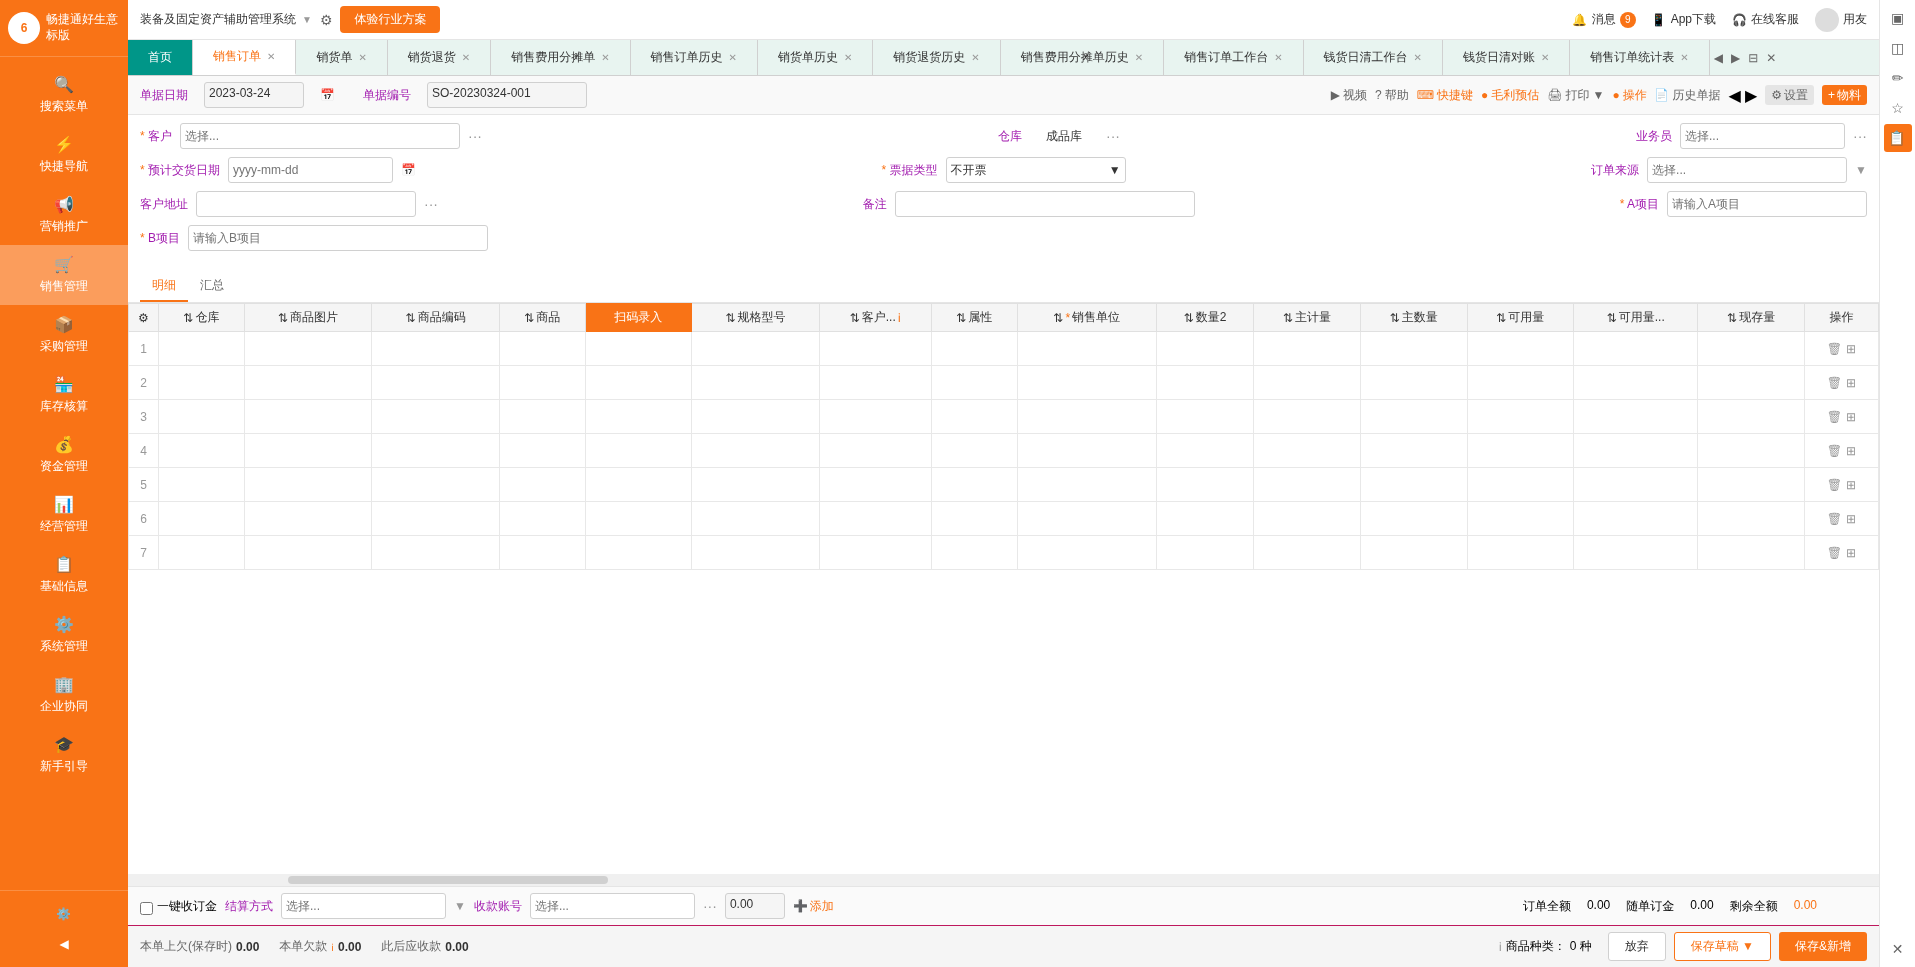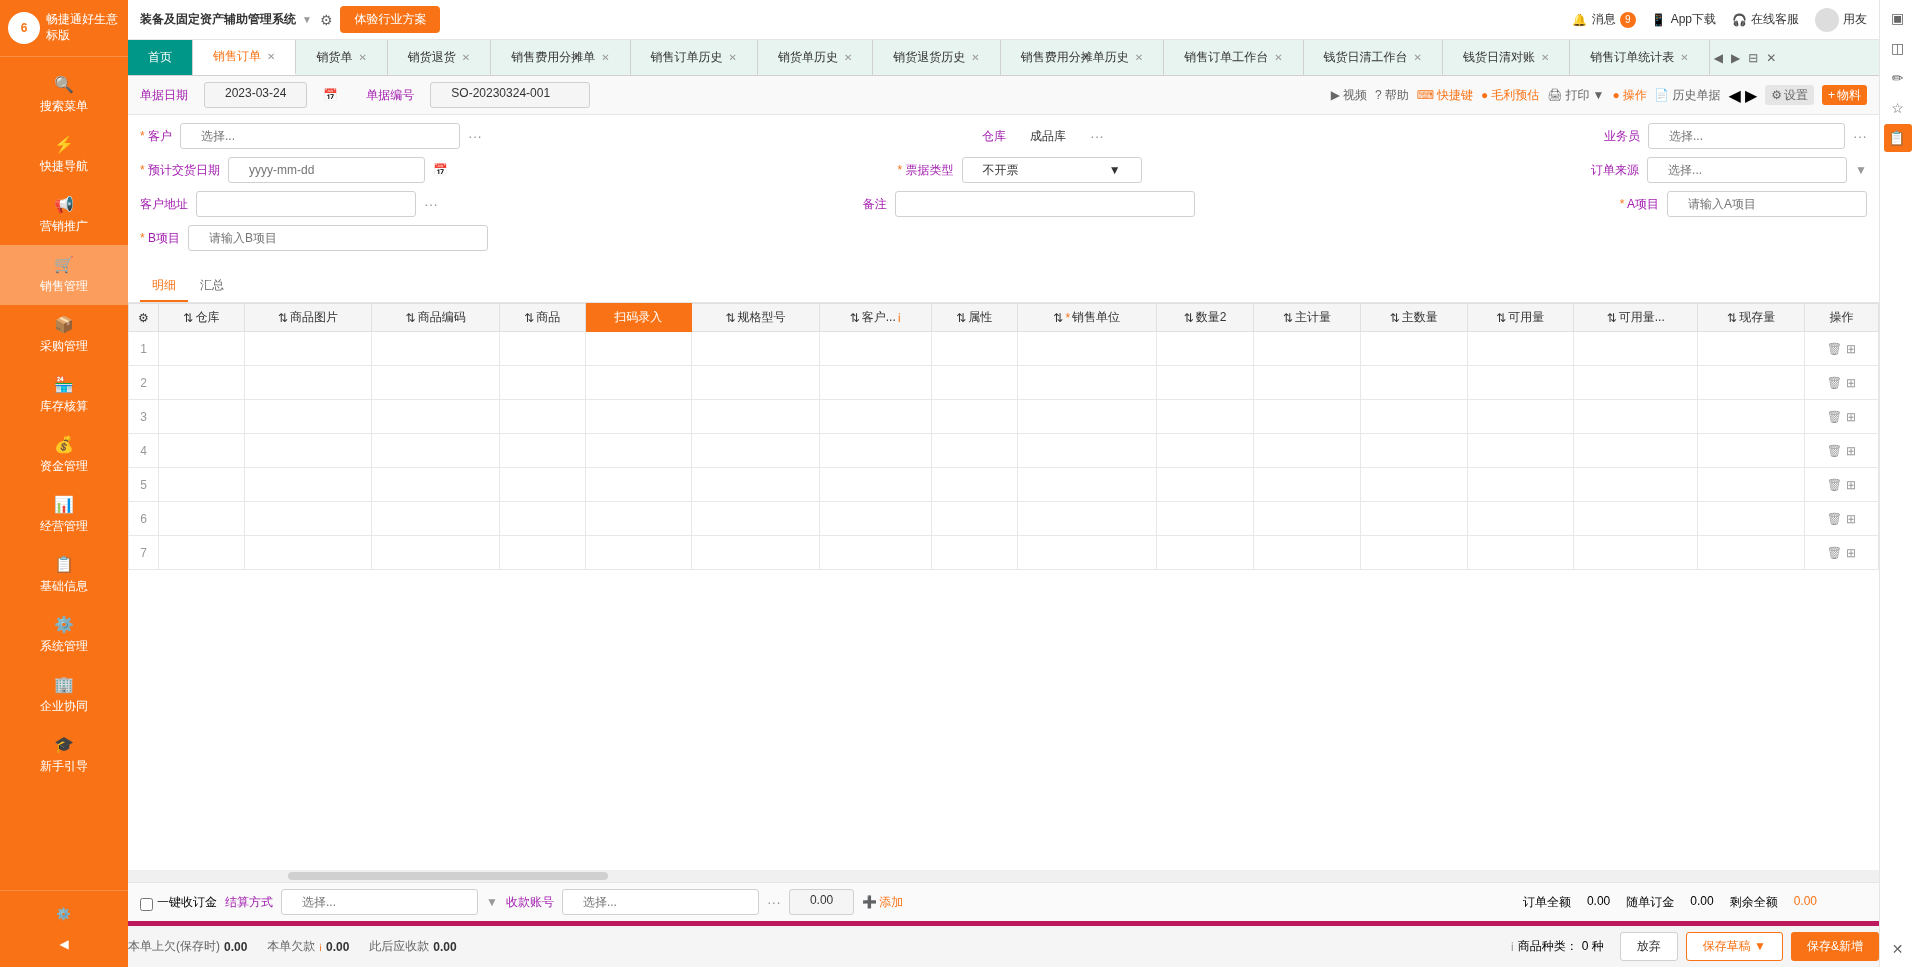--- a/index.html
+++ b/index.html
@@ -15,21 +15,21 @@
     .sidebar-item.active { background: rgba(255,255,255,0.3); }
     .sidebar-item-icon { font-size: 16px; }
     .sidebar-bottom { width: 100%; padding: 8px 0; border-top: 1px solid rgba(255,255,255,0.2); }
     .sidebar-bottom-item { width: 100%; display: flex; flex-direction: column; align-items: center; padding: 8px 4px; cursor: pointer; color: white; font-size: 11px; gap: 4px; }
 
     
     .main { flex: 1; display: flex; flex-direction: column; overflow: hidden; }
 
     
     .topbar { height: 40px; background: white; display: flex; align-items: center; padding: 0 12px; gap: 8px; border-bottom: 1px solid #e5e5e5; }
-    .topbar-system { display: flex; align-items: center; gap: 6px; font-size: 13px; color: #333; font-weight: bold; }
+    .topbar-system { display: flex; align-items: center; gap: 6px; font-size: 13px; color: #333; }
     .topbar-arrow { color: #999; font-size: 10px; }
     .topbar-gear { color: #666; font-size: 14px; cursor: pointer; }
     .topbar-btn { background: #f97316; color: white; border: none; padding: 5px 14px; border-radius: 4px; cursor: pointer; font-size: 12px; }
     .topbar-right { margin-left: auto; display: flex; align-items: center; gap: 16px; }
     .topbar-right-item { display: flex; align-items: center; gap: 4px; color: #333; cursor: pointer; font-size: 12px; }
     .badge { background: #f97316; color: white; border-radius: 50%; width: 16px; height: 16px; display: flex; align-items: center; justify-content: center; font-size: 10px; }
     .user-avatar { width: 24px; height: 24px; background: #ddd; border-radius: 50%; display: flex; align-items: center; justify-content: center; }
 
     
     .tabbar { height: 36px; background: #e8f4f0; display: flex; align-items: stretch; overflow: hidden; border-bottom: 1px solid #d0d0d0; }
@@ -47,21 +47,21 @@
     .form-header-actions { margin-left: auto; display: flex; align-items: center; gap: 8px; }
     .form-header-action { color: #666; cursor: pointer; font-size: 12px; display: flex; align-items: center; gap: 3px; }
     .btn-orange { color: #f97316; }
     .btn-icon { width: 20px; height: 20px; background: #f97316; color: white; border-radius: 3px; display: flex; align-items: center; justify-content: center; cursor: pointer; font-size: 11px; }
 
     
     .form-body { padding: 8px 12px; }
     .form-row { display: flex; align-items: center; margin-bottom: 8px; gap: 8px; }
     .form-label { color: #a21caf; white-space: nowrap; font-size: 12px; }
     .form-label.required::before { content: '* '; color: #f97316; }
-    .form-input { border: 1px solid #d0d0d0; border-radius: 3px; padding: 3px 20px; font-size: 12px; color: #333; background: white; min-width: 140px; height: 26px; }
+    .form-input { border: 1px solid #d0d0d0; border-radius: 3px; padding: 3px 4px; font-size: 12px; color: #333; background: white; min-width: 140px; height: 26px; }
     .form-input-wide { min-width: 280px; }
     .dots { color: #999; font-size: 14px; }
 
     
     .detail-tabs { display: flex; padding: 4px 12px 0; border-bottom: 1px solid #e5e5e5; }
     .detail-tab { padding: 6px 12px; cursor: pointer; font-size: 12px; color: #666; border-bottom: 2px solid transparent; }
     .detail-tab.active { color: #f97316; border-bottom-color: #f97316; font-weight: 500; }
 
     
     .table-wrapper { overflow-x: auto; }
@@ -75,21 +75,21 @@
     .subtotal-label { color: #f97316; font-weight: bold; }
     .subtotal-value { color: #f97316; }
 
     
     .scrollbar-row { height: 12px; background: #f0f0f0; }
     .scrollbar-inner { height: 8px; background: #d0d0d0; border-radius: 4px; width: 320px; margin: 2px 160px; }
 
     
     .bottom-bar { border-top: 1px solid #e5e5e5; padding: 6px 12px; display: flex; align-items: center; gap: 8px; background: #fafafa; }
     .checkbox-label { display: flex; align-items: flex-end; gap: 4px; }
-    .form-footer { padding: 6px 0; display: flex; align-items: center; background: #f5f5f5; border-top: 5px solid #be185d; }
+    .form-footer { padding: 6px 12px; display: flex; align-items: center; background: #f5f5f5; border-top: 1px solid #be185d; }
     .footer-stat { display: flex; align-items: center; gap: 4px; margin-right: 20px; }
     .footer-stat-label { color: #666; }
     .footer-stat-value { color: #333; font-weight: bold; }
     .footer-actions { margin-left: auto; display: flex; gap: 8px; }
     .btn-discard { border: 1px solid #d0d0d0; background: white; padding: 5px 16px; border-radius: 3px; cursor: pointer; color: #333; font-size: 12px; }
     .btn-save-draft { border: 1px solid #f97316; background: white; padding: 5px 16px; border-radius: 3px; cursor: pointer; color: #f97316; font-size: 12px; }
     .btn-save-new { background: #f97316; color: white; border: none; padding: 5px 16px; border-radius: 3px; cursor: pointer; font-size: 12px; }
 
     
     .right-sidebar { width: 36px; background: white; border-left: 1px solid #e5e5e5; display: flex; flex-direction: column; align-items: center; padding: 4px 0; gap: 2px; }

